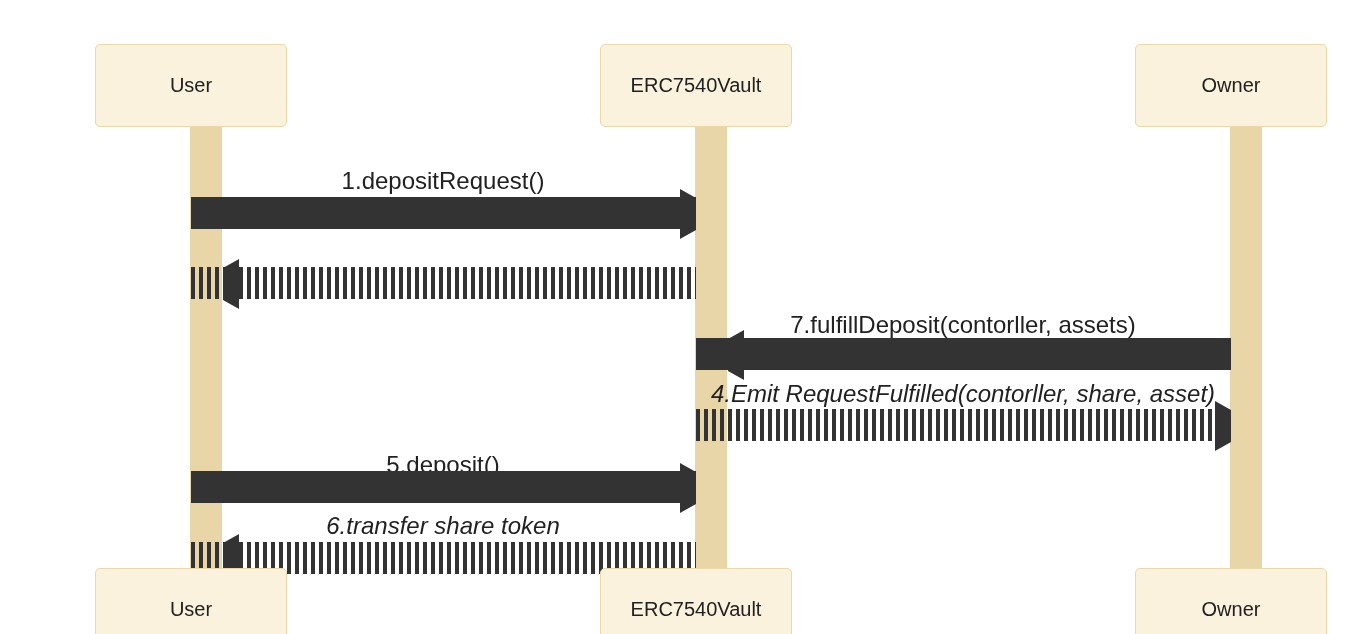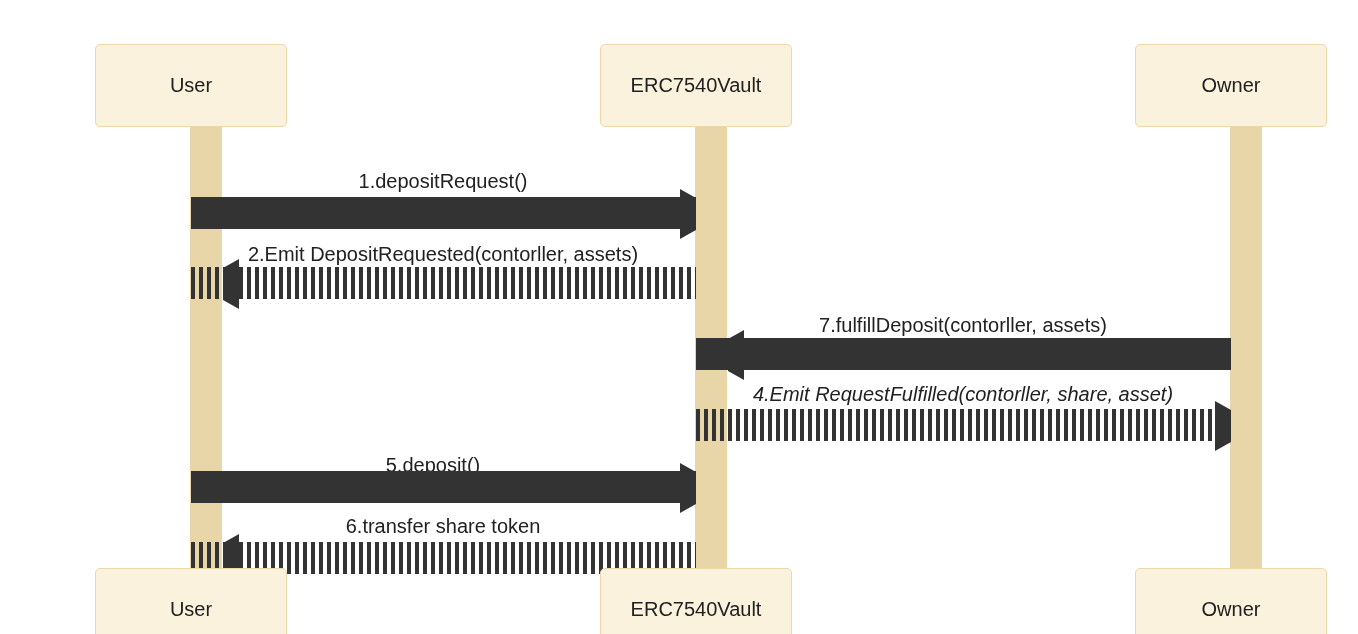--- a/index.html
+++ b/index.html
@@ -39,21 +39,21 @@
     display: flex;
     align-items: center;
     justify-content: center;
     font-size: 20px;
     color: var(--text);
   }
   .msg-label {
     position: absolute;
     transform: translateX(-50%);
     white-space: nowrap;
-    font-size: 20px;
+    font-size: 24px;
     line-height: 24px;
     color: var(--text);
   }
   .msg-line-solid {
     position: absolute;
     height: 2px;
     background: var(--arrow);
   }
   .msg-line-dashed {
     position: absolute;
@@ -86,37 +86,36 @@
     <span>ERC7540Vault</span>
   </div>
   <div class="actor-box" style="left:1103px;top:12px;">
     <span>Owner</span>
   </div>
 
   <div class="msg-label" style="left:411px;top:121px;">1.depositRequest()</div>
   <div class="msg-line-solid" style="left:159px;top:165px;width:505px;"></div>
   <div class="arrowhead right" style="left:648px;top:157px;"></div>
 
-  <div class="msg-label" style="left:411px;top:194px;">2.Emit DepositRequested(contorller, assets)</div>
   <div class="msg-line-dashed" style="left:159px;top:235px;width:505px;"></div>
   <div class="arrowhead left" style="left:159px;top:227px;"></div>
 
   <div class="msg-label" style="left:931px;top:265px;">7.fulfillDeposit(contorller, assets)</div>
   <div class="msg-line-solid" style="left:664px;top:306px;width:535px;"></div>
   <div class="arrowhead left" style="left:664px;top:298px;"></div>
 
   <div class="msg-label" style="left:931px;top:334px;font-style:italic;">4.Emit RequestFulfilled(contorller, share, asset)</div>
   <div class="msg-line-dashed" style="left:664px;top:377px;width:535px;"></div>
   <div class="arrowhead right" style="left:1183px;top:369px;"></div>
 
-  <div class="msg-label" style="left:401px;top:405px;">5.deposit()</div>
+  <div class="msg-label" style="left:411px;top:405px;">5.deposit()</div>
   <div class="msg-line-solid" style="left:159px;top:439px;width:505px;"></div>
   <div class="arrowhead right" style="left:648px;top:431px;"></div>
 
-  <div class="msg-label" style="left:411px;top:466px;">6.transfer share token</div>
+  <div class="msg-label" style="left:411px;top:466px;font-style:italic;">6.transfer share token</div>
   <div class="msg-line-dashed" style="left:159px;top:510px;width:505px;"></div>
   <div class="arrowhead left" style="left:159px;top:502px;"></div>
 
   <div class="actor-box" style="left:63px;top:536px;">
     <span>User</span>
   </div>
   <div class="actor-box" style="left:568px;top:536px;">
     <span>ERC7540Vault</span>
   </div>
   <div class="actor-box" style="left:1103px;top:536px;">

